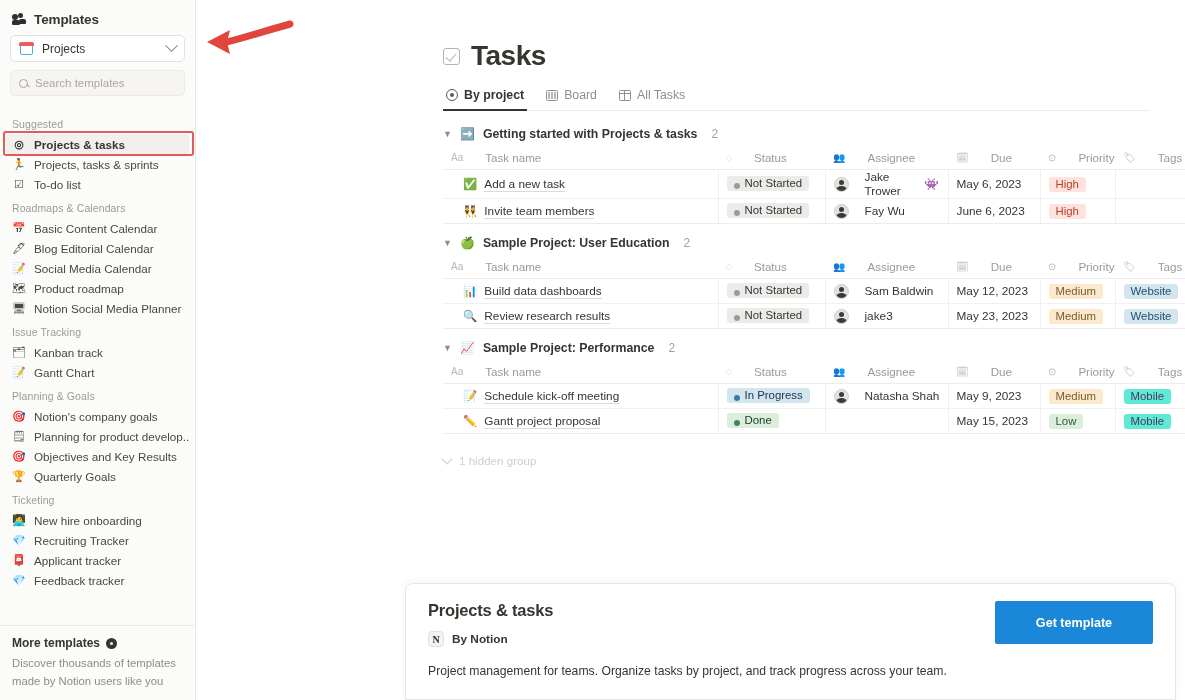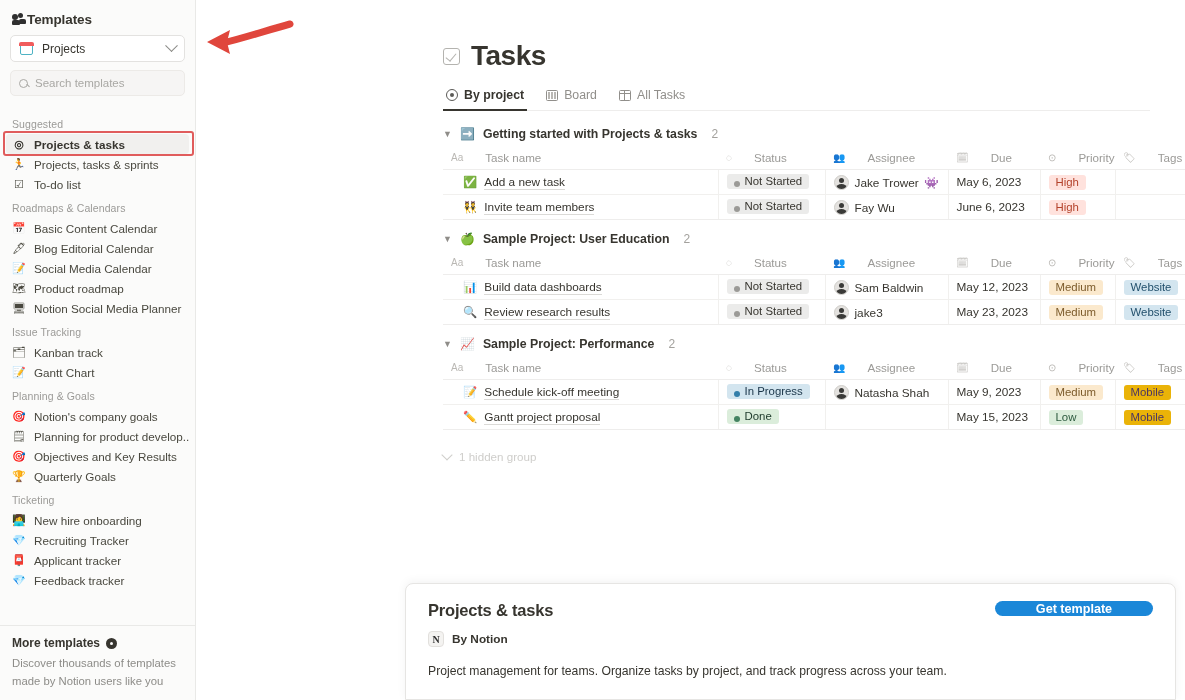--- a/index.html
+++ b/index.html
@@ -14,21 +14,21 @@
 
   
   .sidebar {
     width: 196px; height: 700px;
     background: #fbfbfa;
     border-right: 1px solid #e9e9e7;
     display: flex; flex-direction: column;
     position: relative;
   }
   .sb-header {
-    display: flex; align-items: center; 
+    display: flex; align-items: center; gap: 7px;
     padding: 12px 10px 8px 12px;
   }
   .sb-header .ttl { font-size: 13.5px; font-weight: 700; color: #37352f; letter-spacing: -0.1px; }
   .sb-logo { width: 15px; height: 13px; display:inline-block; position: relative; flex: 0 0 auto;}
   .sb-logo b { position:absolute; background:#2f2f2f; border-radius:50%; }
   .sb-logo b:nth-child(1){ width:6px;height:6px; left:0; top:1px;}
   .sb-logo b:nth-child(2){ width:5px;height:5px; left:6px; top:0px;}
   .sb-logo b:nth-child(3){ width:8px;height:5px; left:0; top:7px; border-radius:2px 2px 1px 1px;}
   .sb-logo b:nth-child(4){ width:7px;height:5px; left:7px; top:6px; border-radius:2px 2px 1px 1px;}
 
@@ -174,23 +174,23 @@
   .pill-notstarted .sd { background: #9b9a97; }
   .pill-inprogress { background: #d3e5ef; color: #183347; }
   .pill-inprogress .sd { background: #337ea9; }
   .pill-done { background: #dbeddb; color: #1c3829; }
   .pill-done .sd { background: #448361; }
   .tag { display:inline-block; border-radius: 3px; padding: 1.5px 7px; font-size: 11.4px; }
   .tag-high { background: #ffe2dd; color: #b4422b; }
   .tag-medium { background: #fbe9cd; color: #7c5b2b; }
   .tag-low { background: #dbeddb; color: #2c5a3e; }
   .tag-website { background: #d3e5ef; color: #22506c; }
-  .tag-mobile { background: #eab308; color: #4b3663; }
-
-  .assignee { display: flex; align-items: flex-end; gap: 6px; }
+  .tag-mobile { background: #5eead4; color: #4b3663; }
+
+  .assignee { display: flex; align-items: center; gap: 16px; }
   .av {
     width: 15px; height: 15px; border-radius: 50%; background: #e4e2df;
     border: 1px solid #cfcdc9; position: relative; flex: 0 0 auto; overflow: hidden;
   }
   .av::before { content:""; position:absolute; left:4.5px; top:2.5px; width:5px; height:5px; border-radius:50%; background:#3a3a38;}
   .av::after { content:""; position:absolute; left:1.5px; top:8.5px; width:11px; height:9px; border-radius:50% 50% 0 0; background:#3a3a38;}
 
   .hidden-group {
     display:flex; align-items:center; gap: 8px;
     margin: 20px 0 0 247px; font-size: 11.6px; color: #cfcecb;
@@ -208,22 +208,22 @@
   .bc-title { font-size: 16.5px; font-weight: 700; color: #37352f; letter-spacing: -0.2px;}
   .bc-by { display: flex; align-items: center; gap: 8px; margin-top: 11px; font-size: 11.8px; font-weight: 700; color: #37352f;}
   .n-logo {
     width: 16px; height: 16px; border-radius: 4px; background: #f4f3f1; border: 1px solid #e2e0dd;
     display:flex; align-items:center; justify-content:center; font-size: 10px; font-weight: 700; color: #2f2f2f;
     font-family: "Liberation Serif", serif;
   }
   .bc-desc { margin-top: 17px; font-size: 12.2px; color: #37352f; }
   .get-btn {
     position: absolute; right: 22px; top: 17px;
-    background: #1b87d8; color: #fff; border: none; border-radius: 12px;
-    font-size: 12.6px; font-weight: 700; padding: 0 18px; height: 15px;
+    background: #1b87d8; color: #fff; border: none; border-radius: 2px;
+    font-size: 12.6px; font-weight: 700; padding: 0 18px; height: 43px;
     cursor: pointer; font-family: "Liberation Sans", sans-serif;
     min-width: 158px;
   }
 
   
   .arrow { position: absolute; left: 190px; top: 18px; width: 106px; height: 42px; pointer-events:none; }
 </style>
 </head>
 <body>
 

